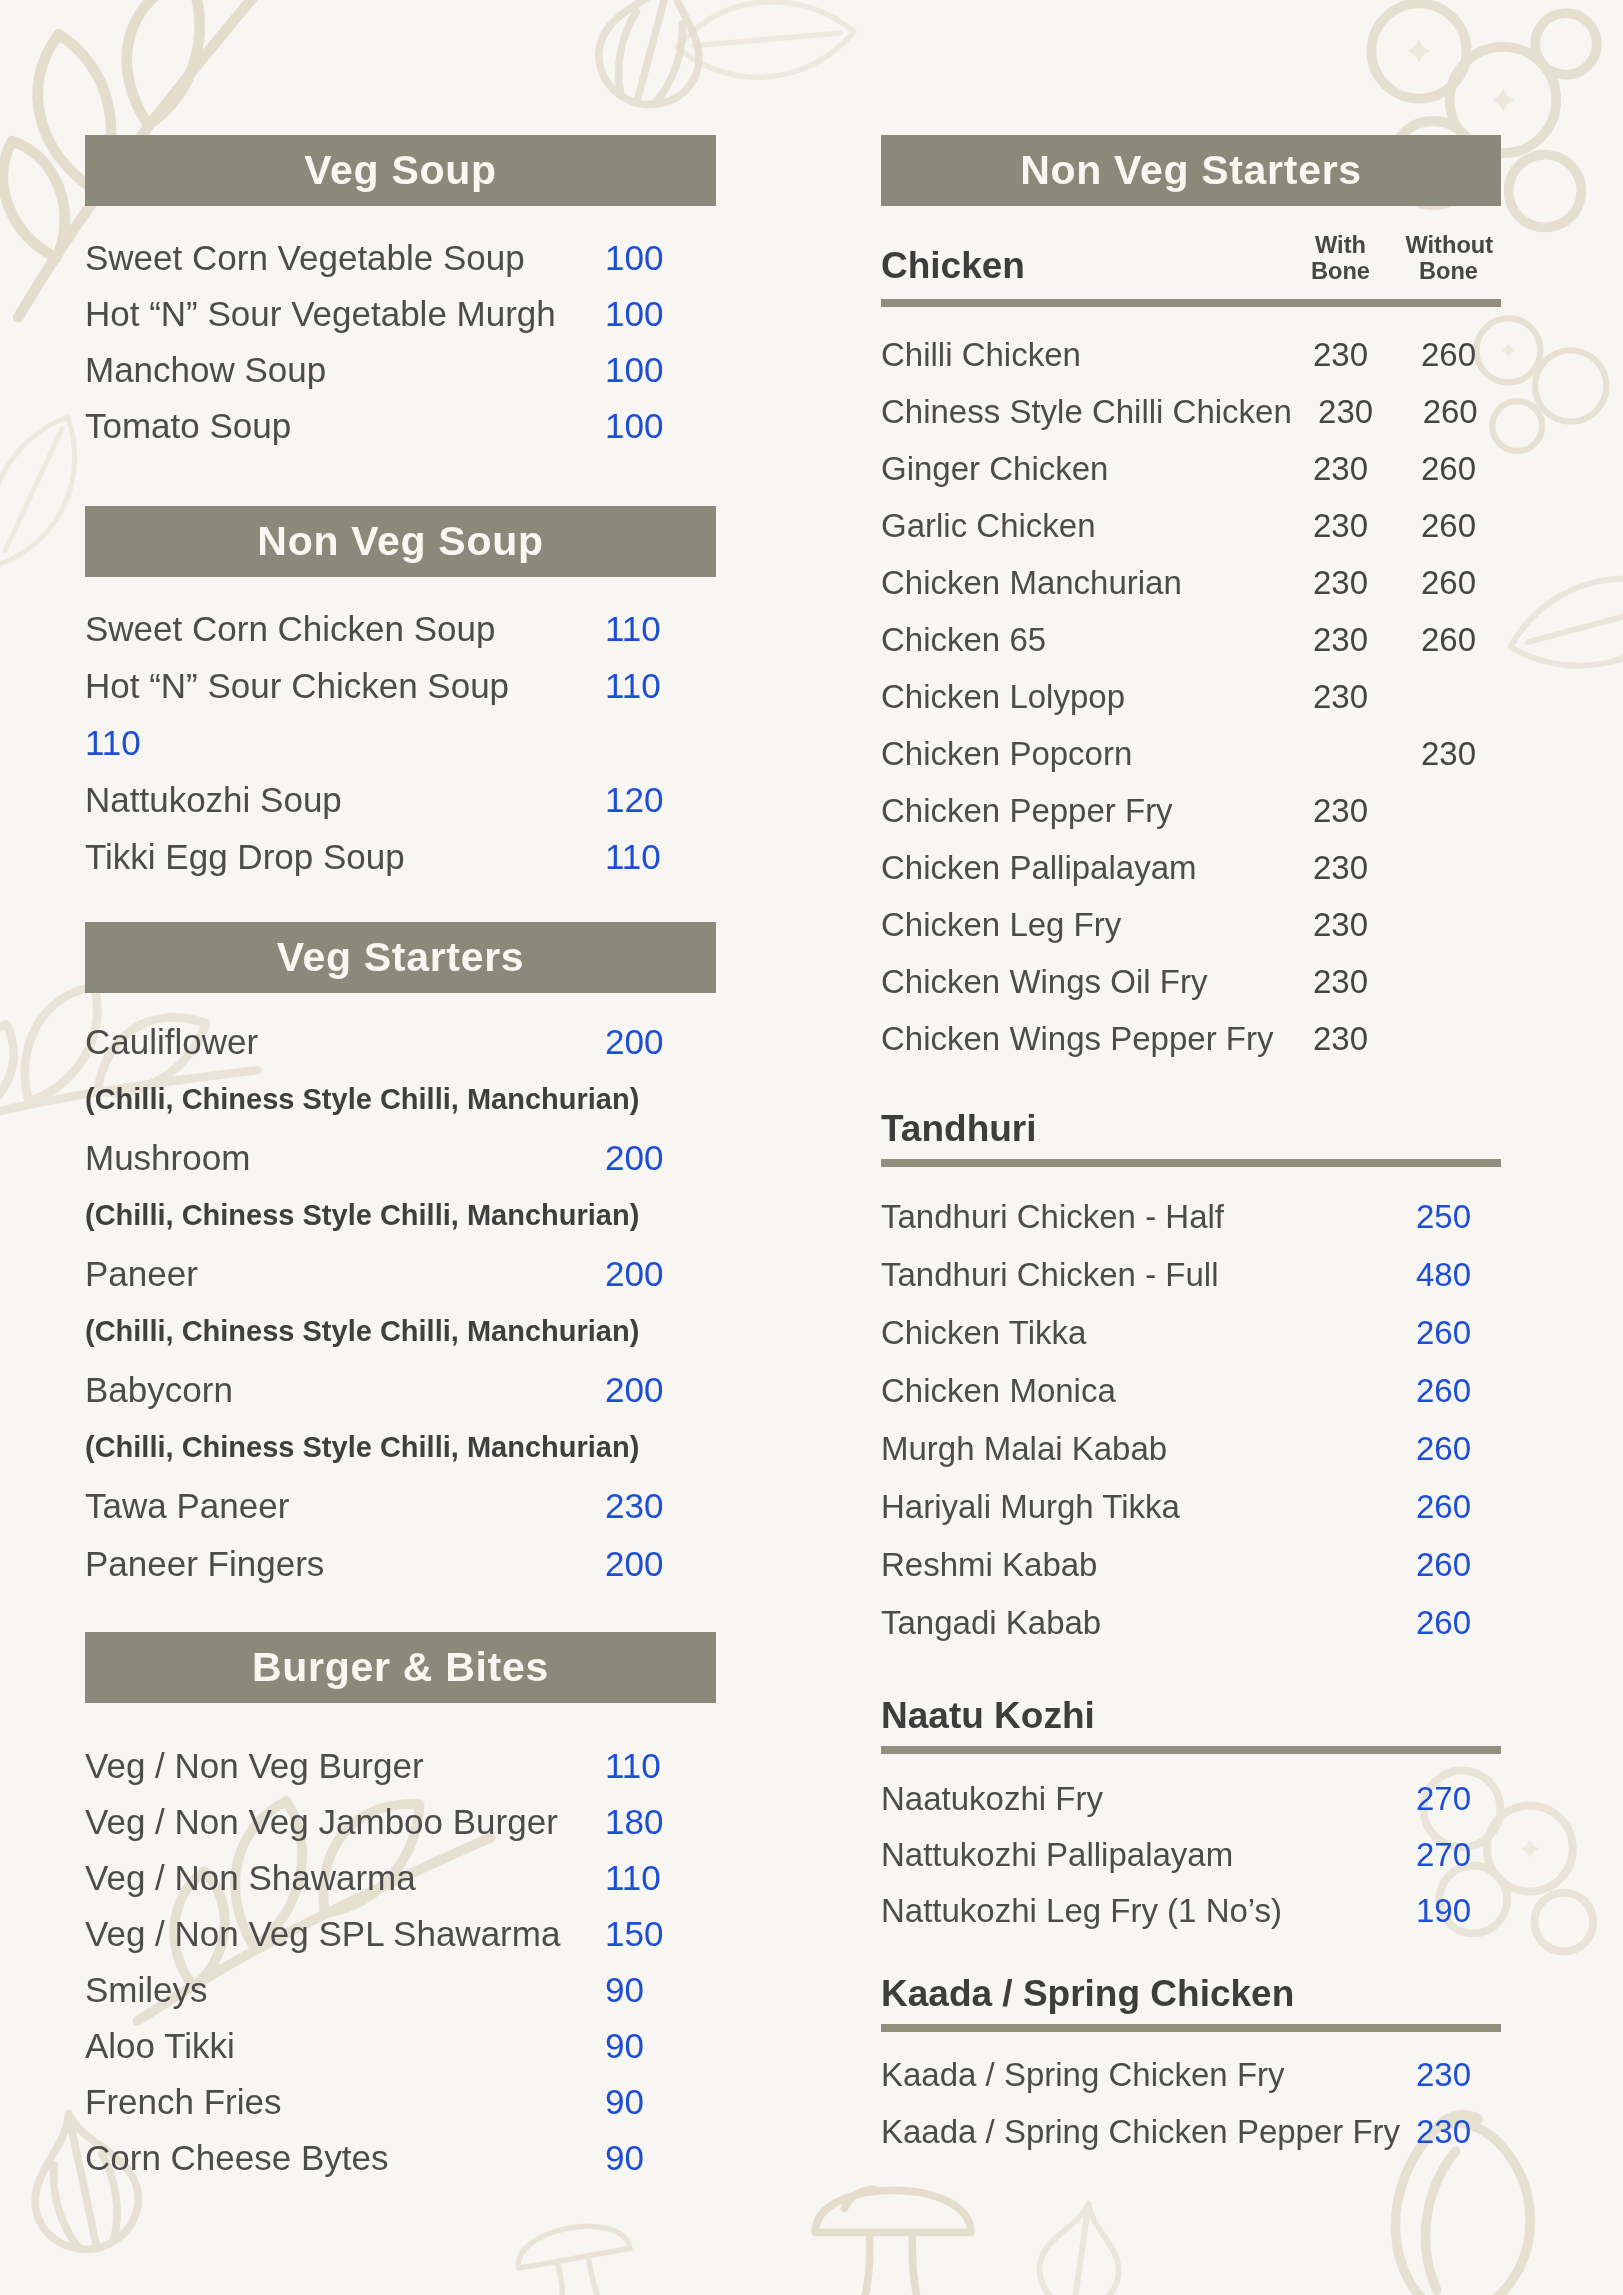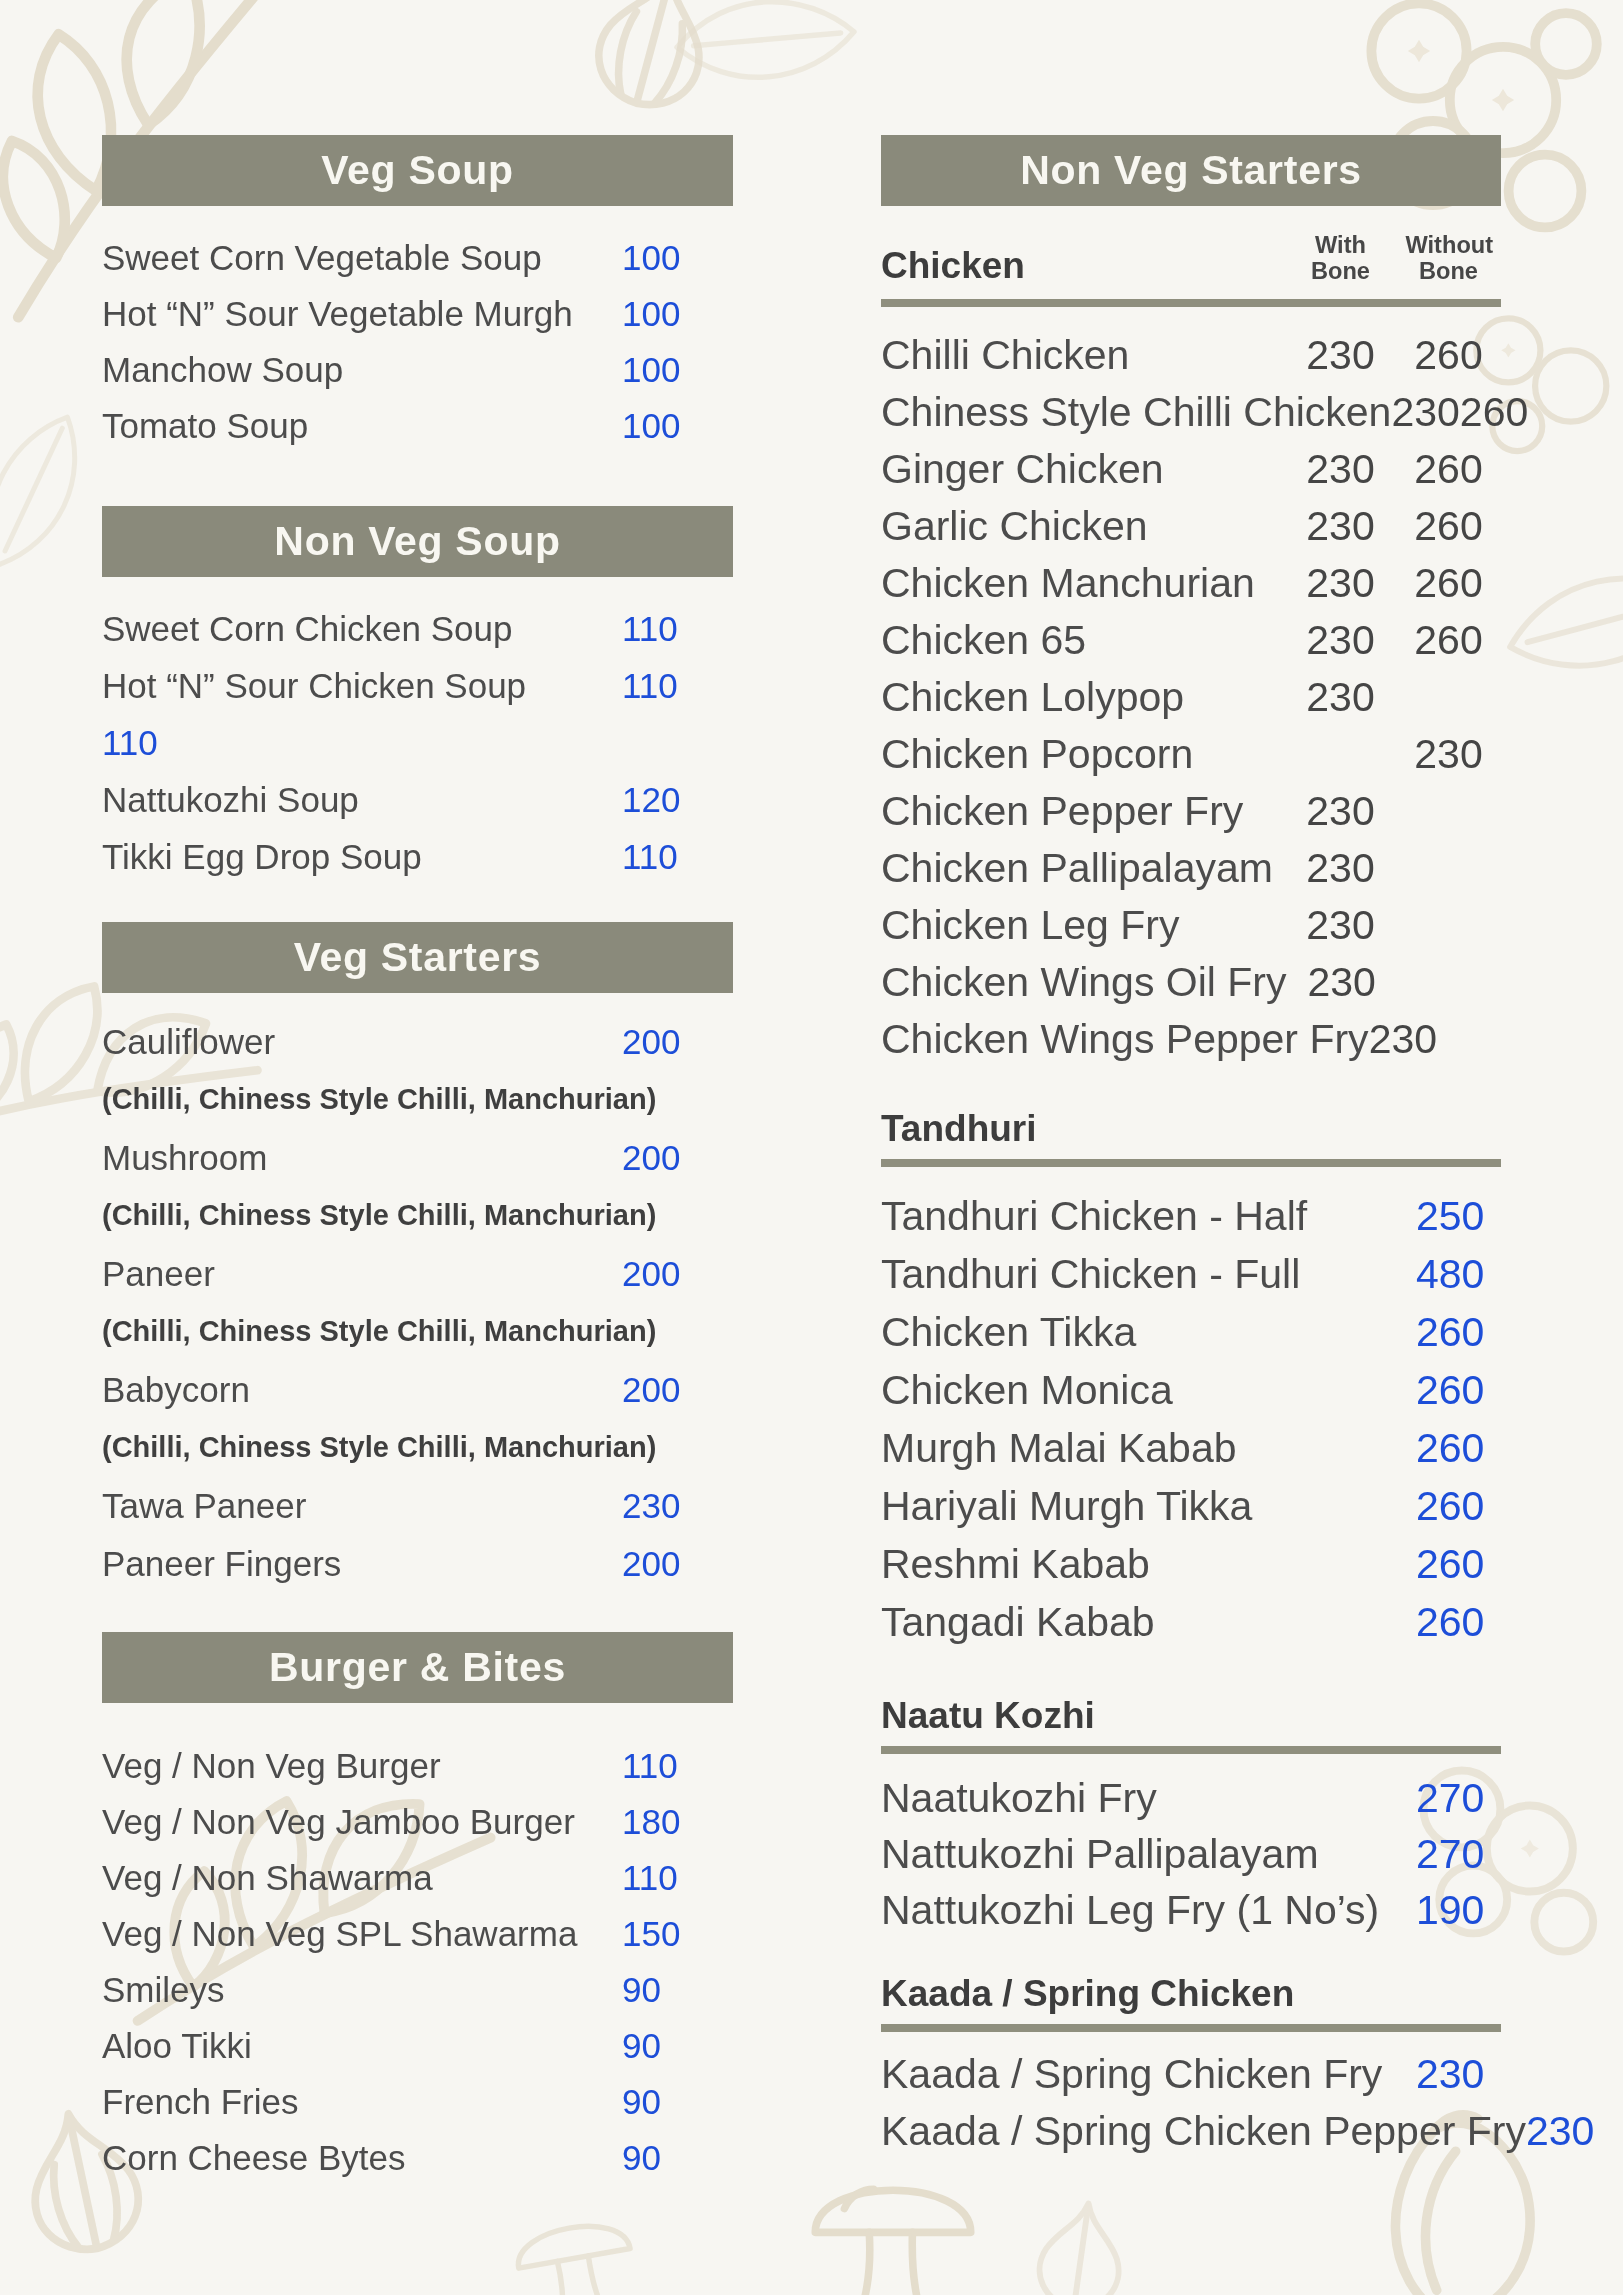--- a/index.html
+++ b/index.html
@@ -8,34 +8,34 @@
     background:#f7f6f2; overflow:hidden;
     font-family:"Liberation Sans", sans-serif;
     -webkit-font-smoothing:antialiased;
   }
   
   .art{position:absolute; z-index:0;}
   .art path,.art circle{stroke:#e4ddcc; fill:none; stroke-width:7; stroke-linecap:round; stroke-linejoin:round;}
   .art .f{fill:#ece6d8; stroke:none;}
   
   .col{position:absolute; top:135px; z-index:1;}
-  .col-left{left:102px; width:631px;}
+  .col-left{left:85px; width:631px;}
   .col-right{left:881px; width:620px;}
   .band{
     height:71px; background:#8a8a7b; color:#f8f7f1;
     display:flex; align-items:center; justify-content:center;
     font-weight:bold; font-size:41px; letter-spacing:0.7px;
   }
   .rows{display:block;}
   .row{display:flex; align-items:center; height:var(--rh,56px); color:#4c4c4c; font-size:35px;}
   .row .name{flex:1; white-space:nowrap;}
   .row .price{width:111px; text-align:left; color:#1d4ed8;}
   .note{font-weight:bold; color:#3f3f3f; font-size:29px; white-space:nowrap;}
   
-  .col-right .row{font-size:41px;}
+  .col-right .row{font-size:33px;}
   .col-right .price{width:85px;}
   .chicken-head{display:flex; align-items:flex-end; min-height:59px; margin-top:25px;}
   .chicken-title{flex:1; font-weight:bold; font-size:37px; color:#3d3d3d; padding-bottom:2.6px;}
   .col-label{width:111px; text-align:center; font-weight:bold; font-size:23.6px; color:#474747; line-height:1.12; padding-bottom:5.2px;}
   .col-label.c2{width:105px;}
   .col-label span{display:inline-block; max-width:86px;}
   .rule{height:7.9px; background:#8f8f7e; margin-top:9.2px;}
   .pc{width:111px; text-align:center; color:#454545;}
   .pc.c2{width:105px;}
   .sub-heading{font-weight:bold; font-size:37px; color:#3d3d3d; line-height:43px;}

